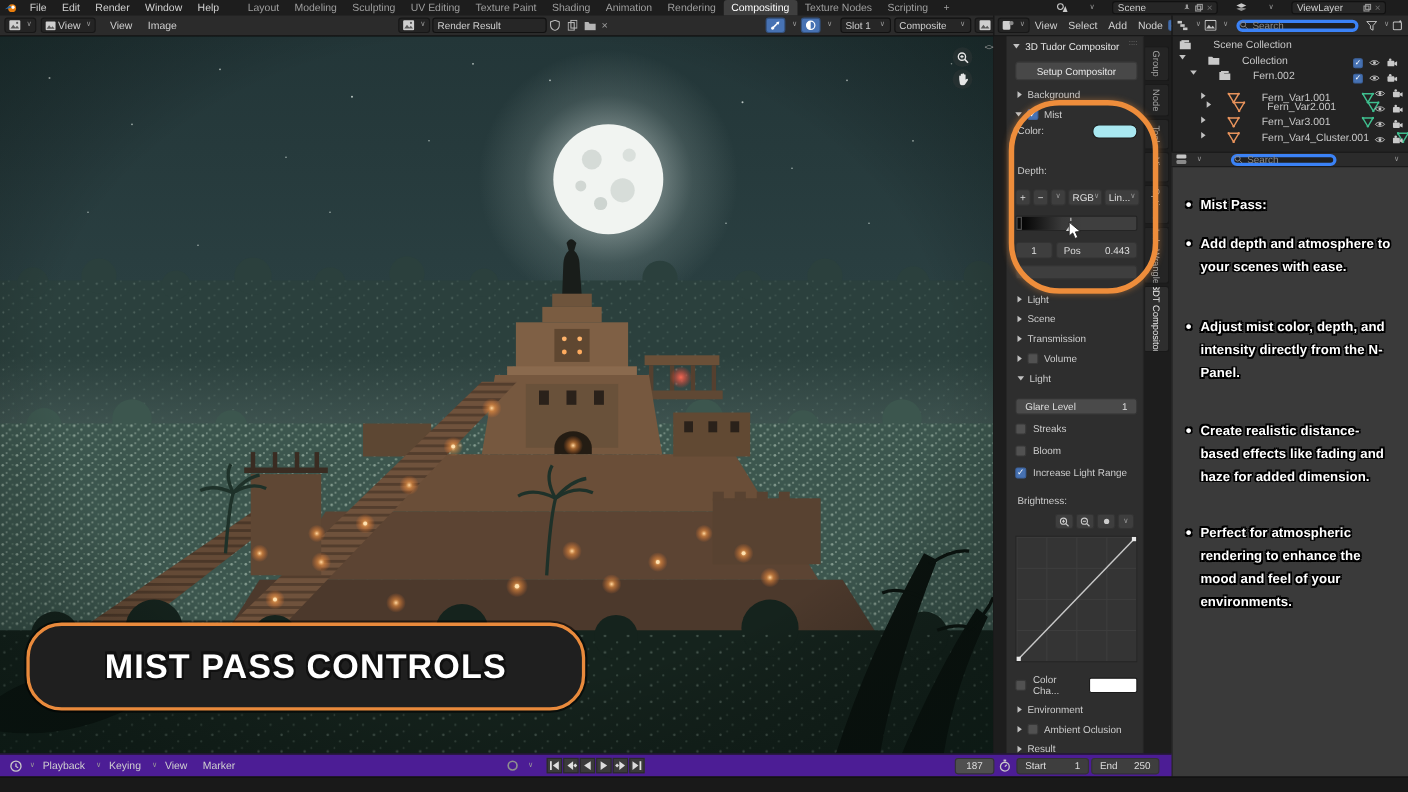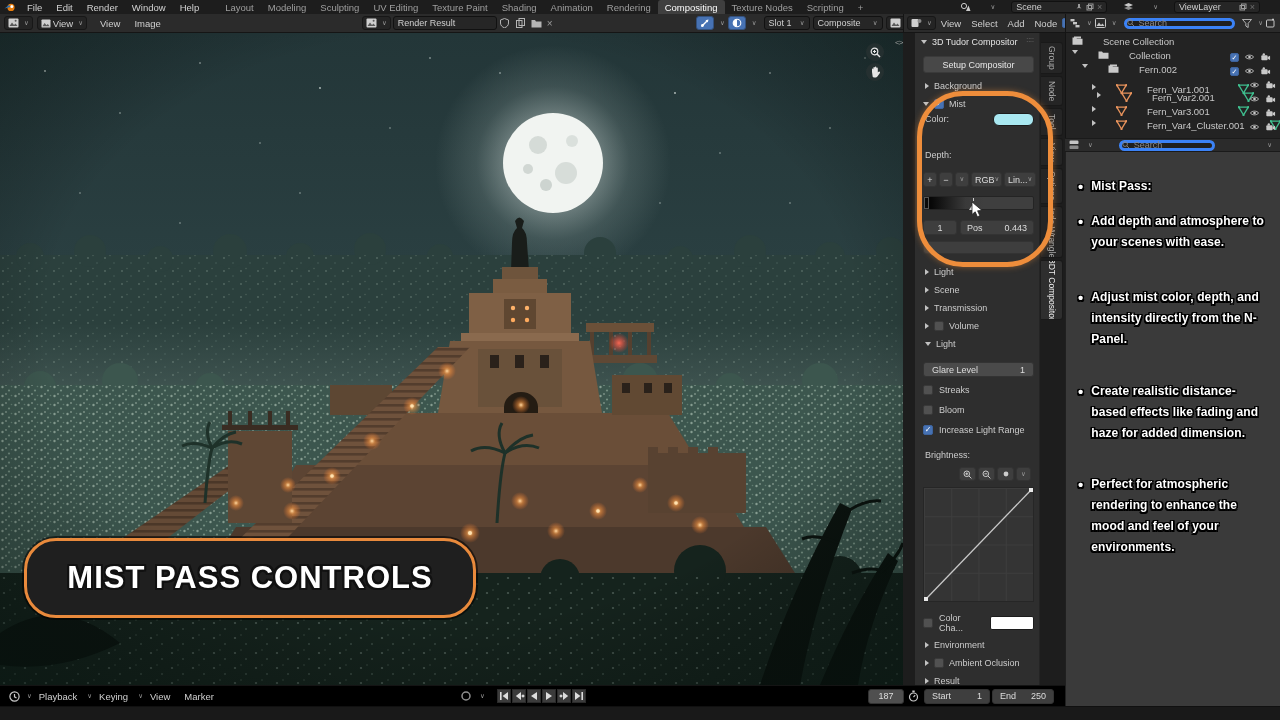--- a/index.html
+++ b/index.html
@@ -47,21 +47,21 @@
   .side-search{left:1065px;top:138px;width:215px;height:14px;background:#2b2b2b;border-top:1px solid #1a1a1a;border-bottom:1px solid #1a1a1a;display:flex;align-items:center;gap:4px;padding:0 4px}
   .srch{background:#1f1f1f;border:3px solid #3b82f6;border-radius:8px;height:11px;display:flex;align-items:center;gap:4px;padding:0 0;color:#8a8a8a;font-size:9px}
   
   .notes{left:1065px;top:152px;width:215px;height:554px;background:#3a3a3a;border-left:1px solid #202020}
   .bullet{position:absolute;left:12px;width:192px;display:flex;gap:8px}
   .bullet .dot{color:#fff;font-size:15px;font-weight:700;line-height:21px;
     text-shadow:-1.5px -1.5px 0 #000,1.5px -1.5px 0 #000,-1.5px 1.5px 0 #000,1.5px 1.5px 0 #000}
   .bullet .txt{color:#fff;font-size:12px;font-weight:700;line-height:21px;letter-spacing:.1px;
     text-shadow:-1.5px -1.5px 0 #000,1.5px -1.5px 0 #000,-1.5px 1.5px 0 #000,1.5px 1.5px 0 #000,0 -1.5px 0 #000,0 1.5px 0 #000,-1.5px 0 0 #000,1.5px 0 0 #000}
   
-  .timeline{left:0;top:685px;width:1065px;height:21px;background:#000000;border-top:1px solid #141414;display:flex;align-items:center;font-size:9.5px;color:#d0d0d0}
+  .timeline{left:0;top:685px;width:1065px;height:21px;background:#4c1d95;border-top:1px solid #141414;display:flex;align-items:center;font-size:9.5px;color:#d0d0d0}
   .tl-btn{width:14px;height:14px;background:#3b3b3b;border:1px solid #2a2a2a;display:flex;align-items:center;justify-content:center}
   .statusbar{left:0;top:706px;width:1280px;height:14px;background:#191919;border-top:1px solid #101010}
   .ramp-dash{border-left:1px dashed #cfcfcf;position:absolute}
   .handle-tri{width:0;height:0;border-bottom:6px solid #d8d8d8;border-left:4.5px solid transparent;border-right:4.5px solid transparent;position:absolute}
   .curve{background:#343434;border:1px solid #262626;position:absolute;
      background-image:linear-gradient(#3d3d3d 1px,transparent 1px),linear-gradient(90deg,#3d3d3d 1px,transparent 1px);
      background-size:25% 25%}
 </style>
 </head>
 <body>
@@ -509,21 +509,21 @@
           <path d="M7 7 L10 10" stroke="#e6e6e6" stroke-width="1.4"></path>
           <path d="M4.5 3 V6 M3 4.5 H6" stroke="#e6e6e6"></path>
         </svg>
     </div>
     <div class="abs gizmo" style="left:866px;top:30px">
       <svg width="11" height="12" viewBox="0 0 11 12">
           <path d="M2 6 V3.4 Q2 2.6 2.7 2.6 Q3.4 2.6 3.4 3.4 V1.8 Q3.4 1 4.1 1 Q4.9 1 4.9 1.8 V1.4 Q4.9 0.6 5.6 0.6 Q6.4 0.6 6.4 1.4 V2.2 Q6.4 1.6 7.1 1.6 Q7.8 1.6 7.8 2.4 L7.8 6.5 Q9 5.2 9.8 5.8 Q10.4 6.3 9.6 7.4 L7.4 10.6 Q6.9 11.4 6 11.4 H4 Q3.2 11.4 2.7 10.7 Z" fill="#e6e6e6"></path>
         </svg>
     </div>
 
-    <div class="abs banner" style="left:24px;top:505px;width:452px;height:80px">
+    <div class="abs banner" style="left:24px;top:533px;width:508px;height:80px">
       <span>MIST PASS CONTROLS</span>
     </div>
   </div>
 
   <div class="abs node-region">
     <span class="abs" style="left:-8px;top:5px;font-size:8px;color:#9a9a9a;letter-spacing:-1px">&lt;&gt;</span>
 
     <div class="npanel">
 
       <div class="abs row" style="left:6px;top:4px;gap:5px">

